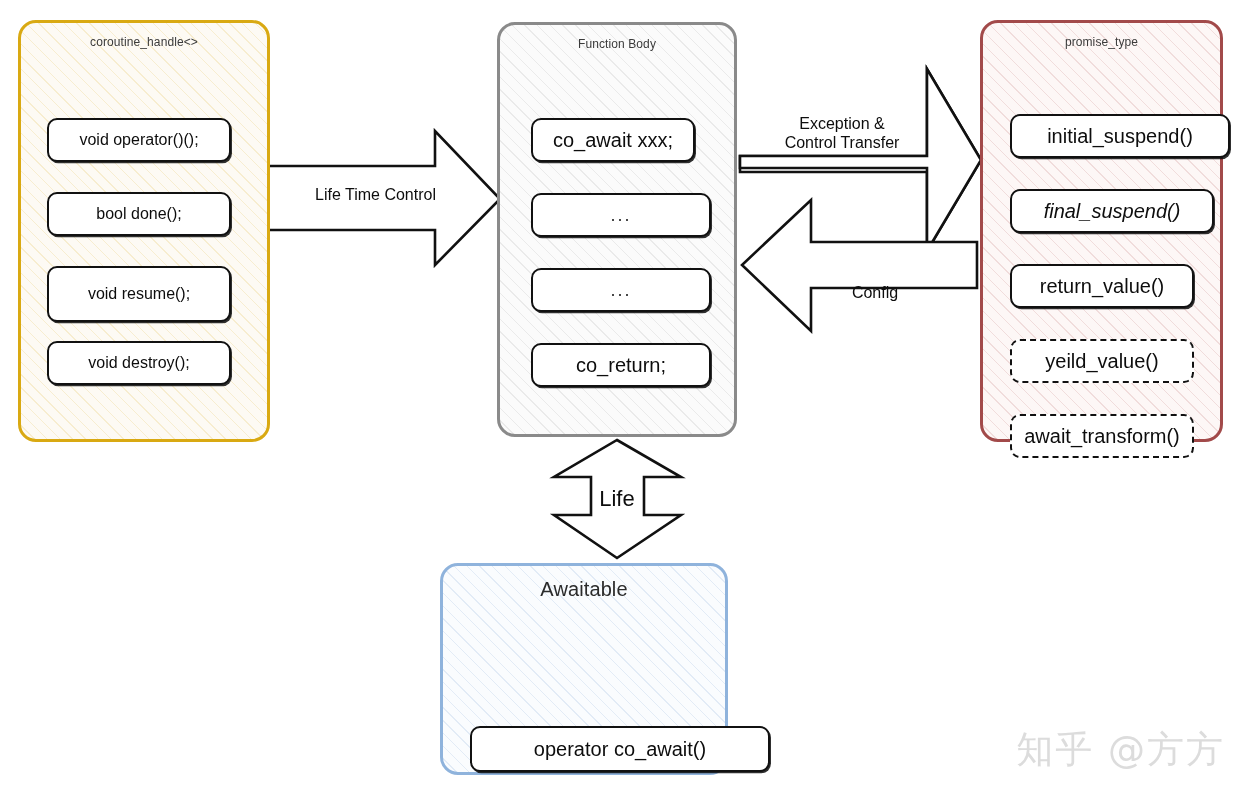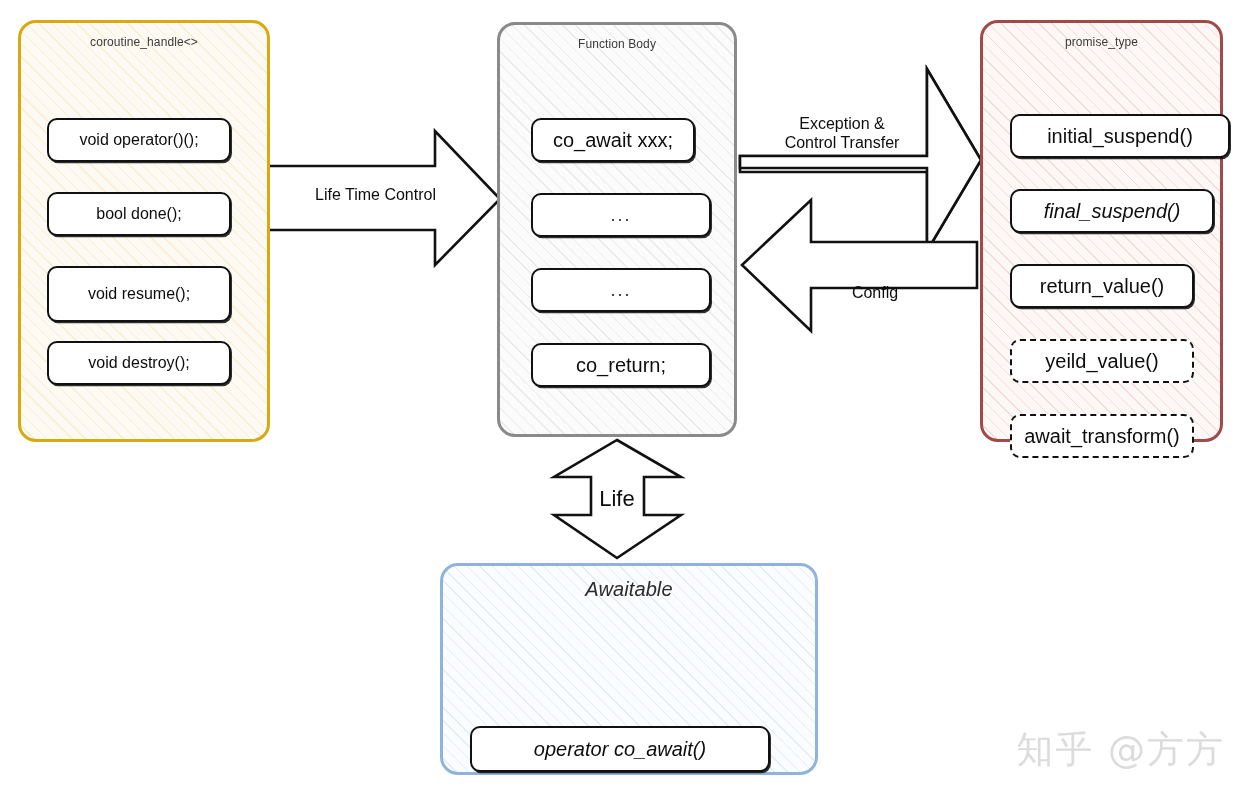--- a/index.html
+++ b/index.html
@@ -66,28 +66,27 @@
     height: 422px;
     border: 3px solid #a24a4a;
     background-color: #fdf7f6;
     background-image: repeating-linear-gradient(45deg,
         rgba(170,70,70,.15) 0px, rgba(170,70,70,.15) 1px,
         rgba(255,255,255,0) 1px, rgba(255,255,255,0) 9px);
   }
   .panel-awaitable {
     left: 440px;
     top: 563px;
-    width: 378px;
+    width: 288px;
     height: 212px;
     border: 3px solid #8fb3dc;
     background-color: #fafcfe;
     background-image: repeating-linear-gradient(45deg,
         rgba(120,160,210,.18) 0px, rgba(120,160,210,.18) 1px,
         rgba(255,255,255,0) 1px, rgba(255,255,255,0) 9px);
-    font-style: italic;
   }
 
   
   .mbox {
     position: absolute;
     background: #ffffff;
     border: 2.6px solid #111111;
     border-radius: 10px;
     display: flex;
     align-items: center;

